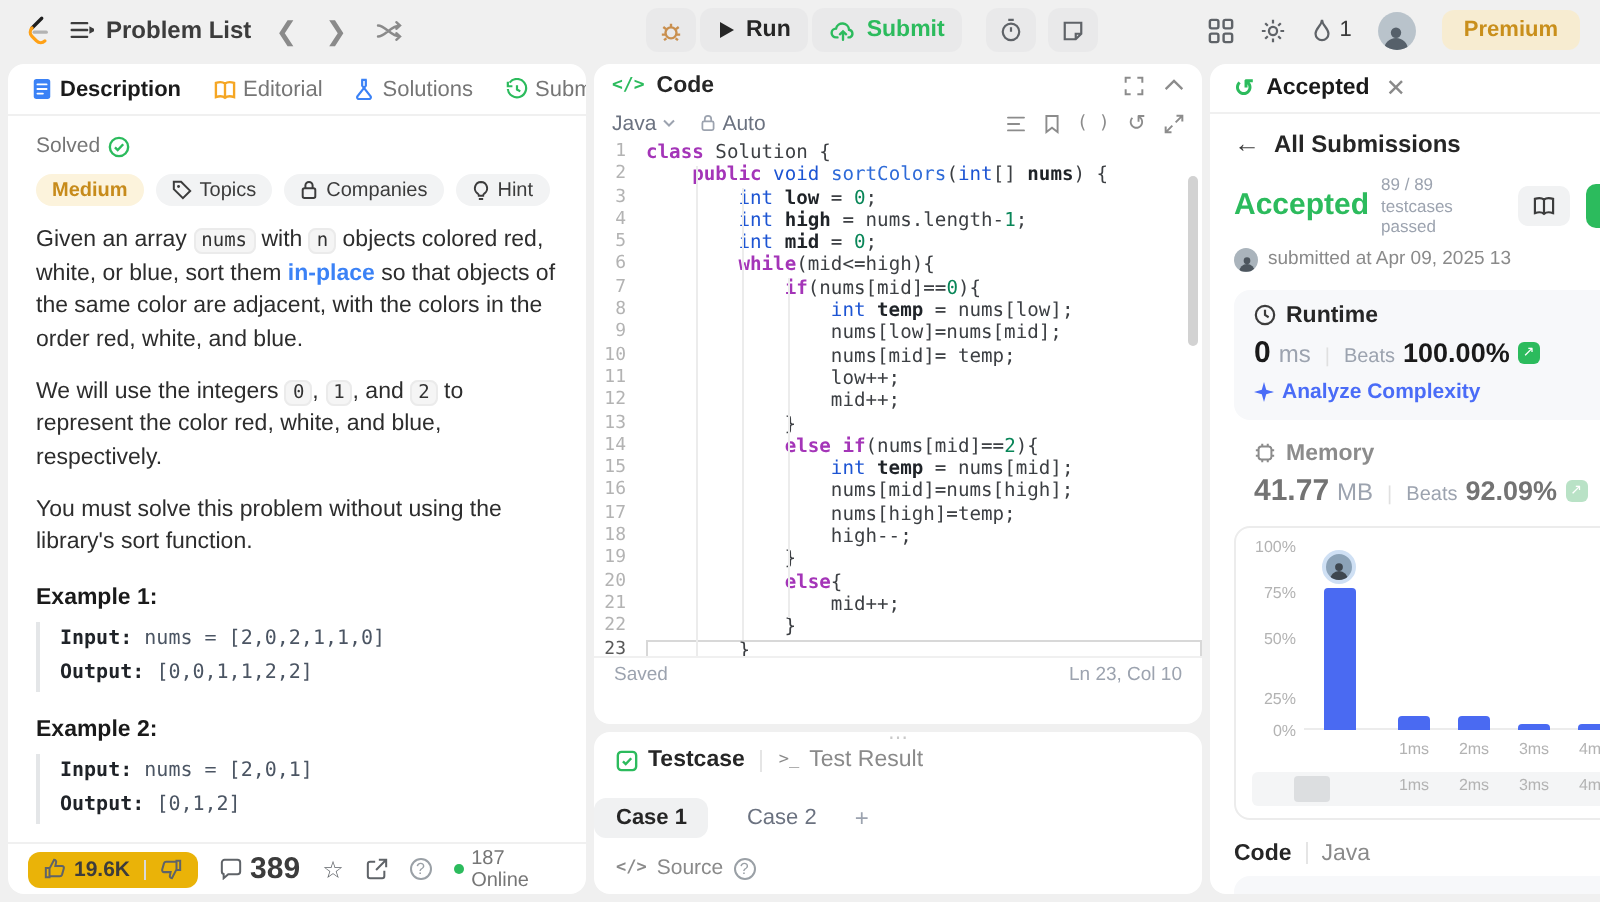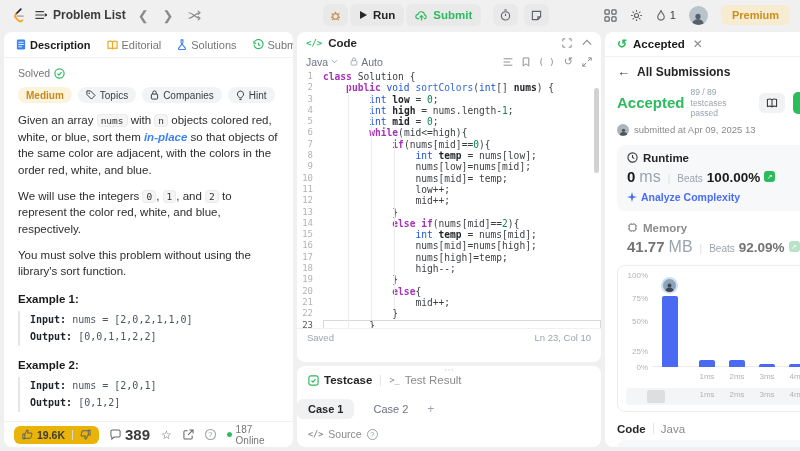--- a/index.html
+++ b/index.html
@@ -37,21 +37,21 @@
   .ltab-sep{width:1px;height:11px;background:#e5e5e5;}
   .lcontent{padding:9px 14px 0 14px;height:calc(100% - 52px);overflow:hidden;position:relative;}
   .title-row{display:flex;align-items:center;justify-content:space-between;}
   .ptitle{font-size:16px;font-weight:700;color:#1a1a1a;}
   .solved{display:flex;align-items:center;gap:4px;font-size:10.5px;color:#767676;}
   .badges{display:flex;align-items:center;gap:6px;margin-top:8px;}
   .badge{display:flex;align-items:center;gap:4px;background:#f2f3f4;border-radius:10px;padding:2.5px 8px;font-size:10px;color:#3c3c3c;cursor:pointer;white-space:nowrap;}
   .badge.medium{background:#fcf3dc;color:#c78b1b;font-weight:600;}
   .lcontent p{margin:9px 0;line-height:1.45;color:#2d2d2d;}
   .lcontent code{font-family:"DejaVu Sans Mono",monospace;font-size:9.5px;background:#f5f5f5;border:1px solid #ebebeb;border-radius:4px;padding:0 3px;color:#323232;}
-  .inplace{color:#3b82f6;font-weight:700;font-style:italic;}
+  .inplace{color:#3b82f6;font-weight:700;}
   .ex-label{font-weight:700;margin:13px 0 6px 0;font-size:11.5px;color:#1a1a1a;}
   .ex-block{border-left:2px solid #e4e6e8;padding:1px 0 1px 10px;margin:6px 0 2px 0;font-family:"DejaVu Sans Mono",monospace;font-size:10px;line-height:1.65;color:#4b5563;}
   .ex-block b{color:#1f2328;}
   .lfooter{position:absolute;left:0;right:0;bottom:0;height:26px;border-top:1px solid #f0f0f0;display:flex;align-items:center;gap:11px;padding:0 10px;color:#5f6368;}
   .vote-pill{display:flex;align-items:center;gap:7px;background:#eab308;border-radius:6px;padding:3px 8px;cursor:pointer;}
   .vote-pill .cnt{font-size:10.5px;font-weight:700;color:#3c3c3c;}
   .vp-sep{width:1px;height:10px;background:#d9d9d9;}
   .lf-item{display:flex;align-items:center;gap:4px;font-size:10.5px;cursor:pointer;}
   .online{margin-left:auto;display:flex;align-items:center;gap:4px;font-size:10px;color:#767676;}
   .dot{width:5px;height:5px;border-radius:50%;background:#2cbb5d;}
@@ -105,21 +105,21 @@
   .status-txt{font-size:15px;font-weight:700;color:#2cbb5d;}
   .passed{width:60px;font-size:8.5px;color:#9ca3af;line-height:1.25;margin-left:6px;}
   .bookbtn{width:26px;height:20px;background:#f1f2f3;border-radius:5px;display:flex;align-items:center;justify-content:center;margin-left:8px;cursor:pointer;}
   .solbtn{display:flex;align-items:center;gap:5px;background:#2cbb5d;color:#fff;font-size:11px;font-weight:700;border-radius:5px;height:22px;padding:0 10px;margin-left:8px;white-space:nowrap;cursor:pointer;}
   .subrow{display:flex;align-items:center;gap:5px;padding:5px 12px 0 12px;font-size:9.5px;color:#8a8a8a;}
   .mini-avatar{width:12px;height:12px;border-radius:50%;background:#aab4bc;overflow:hidden;display:flex;align-items:flex-end;justify-content:center;}
   .rt-card{margin:9px 12px 0 12px;background:#f7f8fa;border-radius:8px;padding:7px 10px 8px 10px;position:relative;}
   .rt-card .r1{display:flex;align-items:center;gap:5px;font-size:11.5px;color:#262626;font-weight:600;}
   .metric{display:flex;align-items:baseline;gap:4px;margin-top:4px;}
   .metric .val{font-size:15px;font-weight:700;color:#1a1a1a;}
-  .metric .unit{font-size:16px;color:#9ca3af;}
+  .metric .unit{font-size:12px;color:#9ca3af;}
   .metric .mdiv{color:#e0e0e0;font-size:10px;padding:0 3px;}
   .metric .beats{font-size:10px;color:#9ca3af;}
   .metric .bval{font-size:13.5px;font-weight:700;color:#1a1a1a;}
   .medal{width:11px;height:11px;border-radius:3px;background:#2cbb5d;color:#fff;font-size:7px;display:inline-flex;align-items:center;justify-content:center;align-self:center;}
   .medal.dim{background:#b9e2c6;}
   .analyze{display:flex;align-items:center;gap:4px;margin-top:5px;font-size:10.5px;font-weight:600;color:#4a6cf7;cursor:pointer;}
   .mem{margin:11px 12px 0 12px;padding:0 10px;color:#8c8c8c;}
   .mem .r1{display:flex;align-items:center;gap:5px;font-size:11.5px;font-weight:600;color:#8c8c8c;}
   .mem .val,.mem .bval{color:#737373;}
   .chart-card{margin:9px 12px 0 12px;border:1px solid #ececec;border-radius:8px;padding:9px 8px 6px 8px;}

